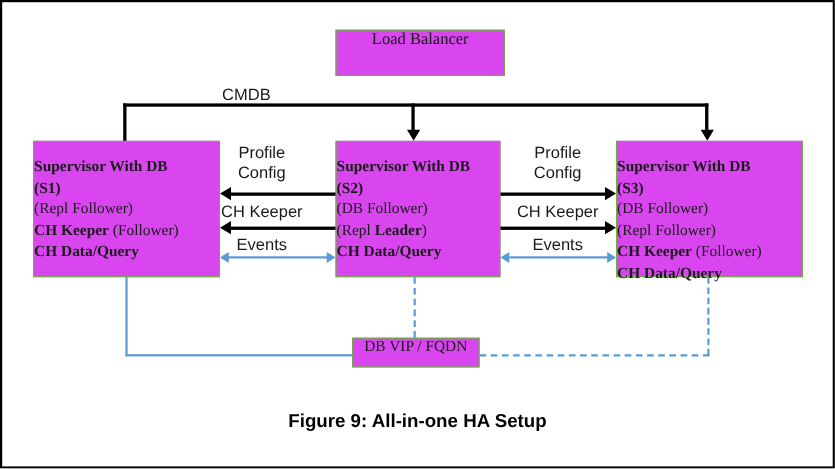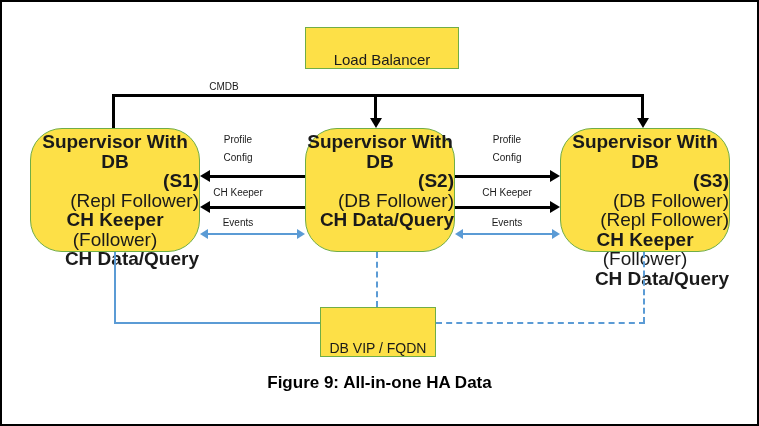--- a/index.html
+++ b/index.html
@@ -1,40 +1,40 @@
 <!DOCTYPE html>
 <html style="--green: #70AD47; --blue: #5B9BD5; --black: #000000;"><head>
 <meta charset="utf-8">
 <style>
   * { margin:0; padding:0; box-sizing:border-box; }
   html,body { background:#fff; font-family:"Liberation Sans", sans-serif; }
   .frame { position:relative; width:759px; height:426px; border:2px solid #000; background:#fff; overflow:hidden; }
 
-  .gbox { position:absolute; border:1.5px solid var(--green,#70AD47); background:#fde047;
-          display:flex; align-items:flex-end; justify-content:center; text-align:center; color:#1a1a1a; }
-  .node { flex-direction:column; justify-content:flex-start; padding-top:3px;
-          font-size:19px; line-height:19.5px;border-radius:32px; }
+  .gbox { position:absolute; border:1.5px solid var(--green,#70AD47); background:#d946ef;
+          display:flex; align-items:flex-start; justify-content:center; text-align:center; color:#1a1a1a;font-family:Liberation Serif, serif; }
+  .node { flex-direction:column; justify-content:flex-start; padding-top:13px;
+          font-size:14px; line-height:19.5px; }
   .node .b { font-weight:bold; }
 
   .hline { position:absolute; background:var(--black,#000); height:3px; }
   .vline { position:absolute; background:var(--black,#000); width:3px; }
 
   .bline-h { position:absolute; border-top:2px solid var(--blue,#5B9BD5); height:0; }
   .bline-v { position:absolute; border-left:2px solid var(--blue,#5B9BD5); width:0; }
   .dashed.bline-h { border-top-style:dashed; }
   .dashed.bline-v { border-left-style:dashed; }
 
   .arr { position:absolute; width:0; height:0; }
   .arr.left  { border-top:6px solid transparent; border-bottom:6px solid transparent; border-right:10px solid var(--black,#000); }
   .arr.right { border-top:6px solid transparent; border-bottom:6px solid transparent; border-left:10px solid var(--black,#000); }
   .arr.down  { border-left:6px solid transparent; border-right:6px solid transparent; border-top:10px solid var(--black,#000); }
   .arr.bleft  { border-top:5px solid transparent; border-bottom:5px solid transparent; border-right:8px solid var(--blue,#5B9BD5); }
   .arr.bright { border-top:5px solid transparent; border-bottom:5px solid transparent; border-left:8px solid var(--blue,#5B9BD5); }
 
-  .lbl { position:absolute; font-size:10px; color:#1a1a1a; text-align:center;
+  .lbl { position:absolute; font-size:15px; color:#1a1a1a; text-align:center;
          white-space:pre-line; line-height:18px; }
   .caption { position:absolute; left:0; width:100%; text-align:center;
              font-weight:bold; font-size:17px; color:#000; }
 </style>
 </head>
 <body>
 
 <div class="frame">
 
   <div class="gbox" style="left:303px; top:25px; width:154px; height:42px; font-size:15px;">
@@ -53,20 +53,21 @@
       <div><span class="b">Supervisor With DB</span></div>
       <div><span class="b">(S1)</span></div>
       <div><span>(Repl Follower)</span></div>
       <div><span class="b">CH Keeper</span><span> (Follower)</span></div>
       <div><span class="b">CH Data/Query</span></div>
     </div>
   <div class="gbox node" style="left:303px; top:126px; width:150px; height:124px;">
       <div><span class="b">Supervisor With DB</span></div>
       <div><span class="b">(S2)</span></div>
       <div><span>(DB Follower)</span></div>
+      <div><span>(Repl </span><span class="b">Leader</span><span>)</span></div>
       <div><span class="b">CH Data/Query</span></div>
     </div>
   <div class="gbox node" style="left:558px; top:126px; width:170px; height:124px;">
       <div><span class="b">Supervisor With DB</span></div>
       <div><span class="b">(S3)</span></div>
       <div><span>(DB Follower)</span></div>
       <div><span>(Repl Follower)</span></div>
       <div><span class="b">CH Keeper</span><span> (Follower)</span></div>
       <div><span class="b">CH Data/Query</span></div>
     </div>
@@ -98,19 +99,19 @@
   <div class="bline-h" style="left:461px; top:231px; width:90px;"></div>
   <div class="arr bleft" style="left:453px; top:227px;"></div>
   <div class="arr bright" style="left:550px; top:227px;"></div>
 
   <div class="bline-v" style="left:112px; top:250px; height:71px;"></div>
   <div class="bline-h" style="left:112px; top:320px; width:206px;"></div>
   <div class="bline-v dashed" style="left:374px; top:250px; height:55px;"></div>
   <div class="bline-v dashed" style="left:641px; top:250px; height:71px;"></div>
   <div class="bline-h dashed" style="left:434px; top:320px; width:209px;"></div>
 
-  <div class="gbox" style="left:318px; top:305px; width:116px; height:50px; font-size:14px;">
+  <div class="gbox" style="left:318px; top:305px; width:116px; height:27px; font-size:14px;">
     <span>DB VIP / FQDN</span>
   </div>
 
-  <div class="caption" style="top:371px;">Figure 9: All-in-one HA Data</div>
+  <div class="caption" style="top:371px;">Figure 9: All-in-one HA Setup</div>
 
 </div>
 
 </body></html>

